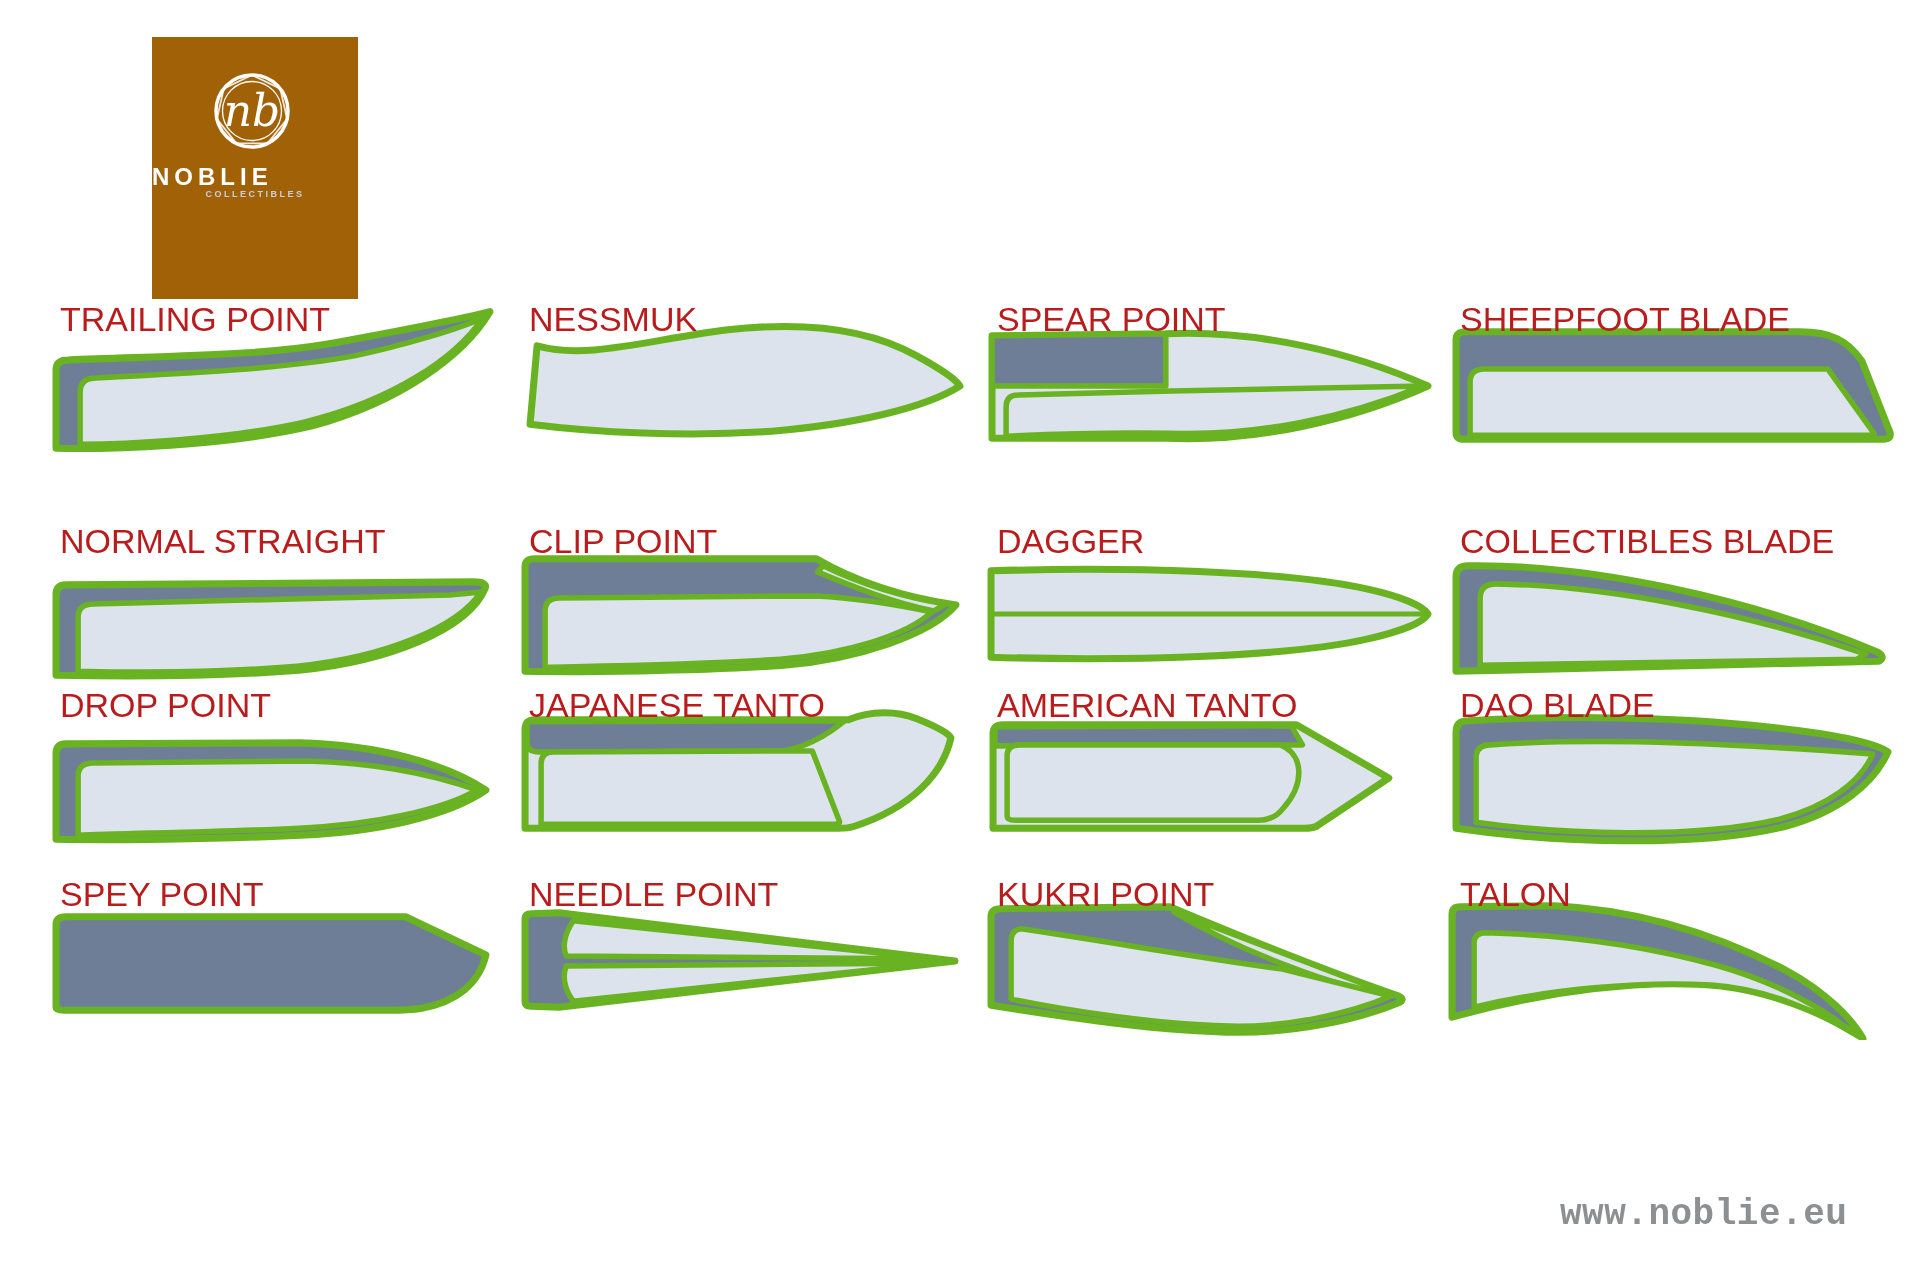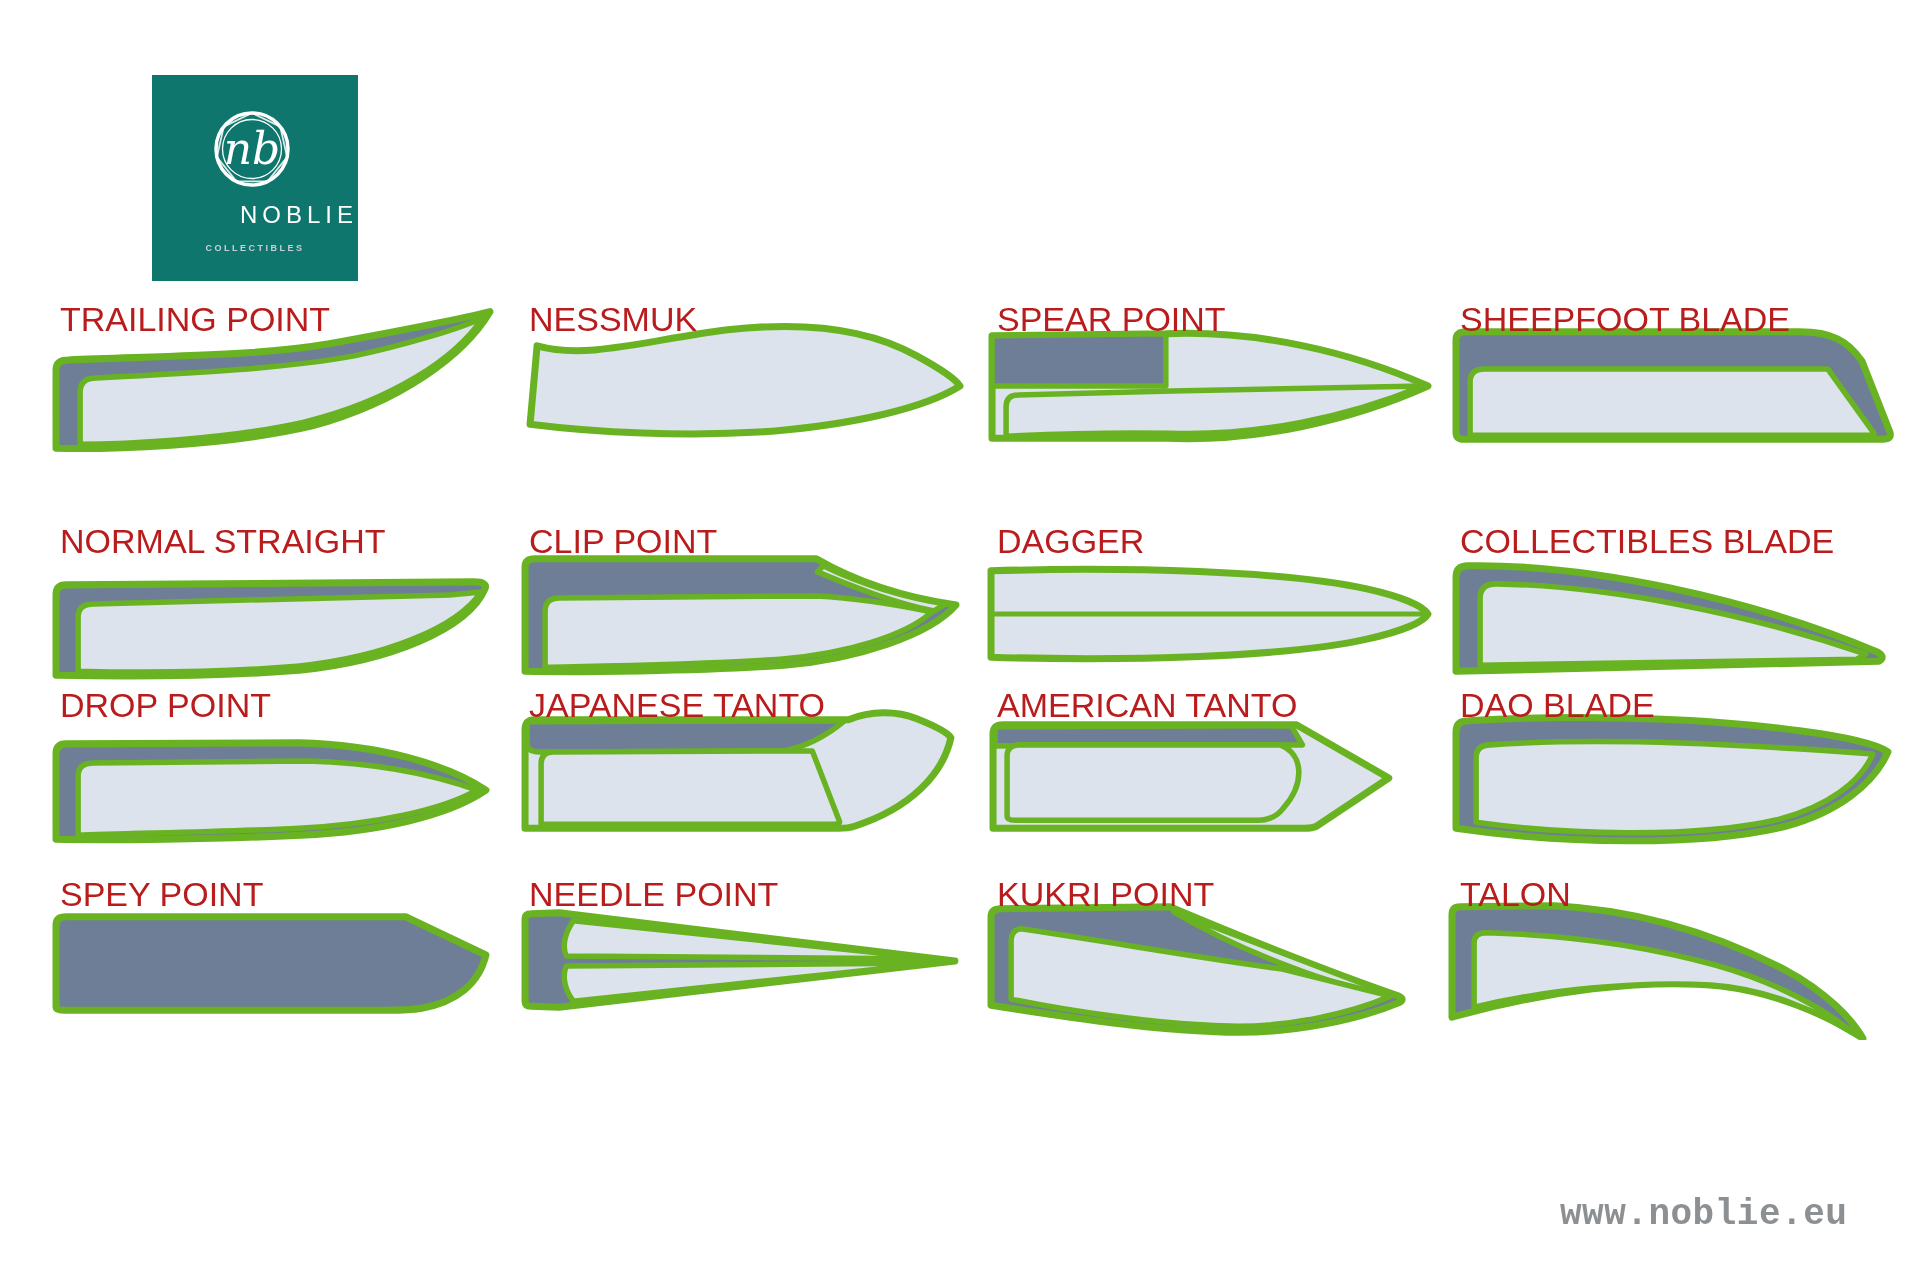--- a/index.html
+++ b/index.html
@@ -1,25 +1,25 @@
 <!DOCTYPE html>
 <html><head>
 <meta charset="utf-8">
 <style>
   html,body{margin:0;padding:0;}
   body{
     width:1920px;height:1280px;position:relative;overflow:hidden;
     background:#ffffff;font-family:"Liberation Sans",sans-serif;
   }
   
-  .logo{position:absolute;left:152px;top:37px;width:206px;height:206px;background:#0f766e;margin-top:38px;}
+  .logo{position:absolute;left:152px;top:37px;width:206px;height:262px;background:#a16207;}
   .logo .emblem{position:absolute;left:0;top:0;width:206px;height:206px;}
-  .logo .brand{position:absolute;left:0;top:126px;width:100%;text-align:right;
-    color:#ffffff;font-size:24px;font-weight:normal;letter-spacing:5px;}
-  .logo .tagline{position:absolute;left:0;top:168px;width:100%;text-align:center;
+  .logo .brand{position:absolute;left:0;top:126px;width:100%;text-align:left;
+    color:#ffffff;font-size:24px;font-weight:bold;letter-spacing:5px;}
+  .logo .tagline{position:absolute;left:0;top:152px;width:100%;text-align:center;
     color:#c9cfd8;font-size:9px;font-weight:bold;letter-spacing:2.5px;}
   
   .cell{position:absolute;width:462px;height:245px;}
   .c1{left:48px}.c2{left:517px}.c3{left:985px}.c4{left:1448px}
   .r1{top:297px}.r2{top:519px}.r3{top:683px}.r4{top:872px}
   .blade-label{position:relative;z-index:2;display:block;padding-left:12px;
     font-size:34px;line-height:44px;color:#b91c1c;white-space:nowrap;}
   .blade-svg{position:absolute;left:0;width:452px;height:152px;z-index:1;}
   .r1 .blade-svg{top:8px}.r2 .blade-svg{top:15px}.r3 .blade-svg{top:14px}.r4 .blade-svg{top:16px}
   

